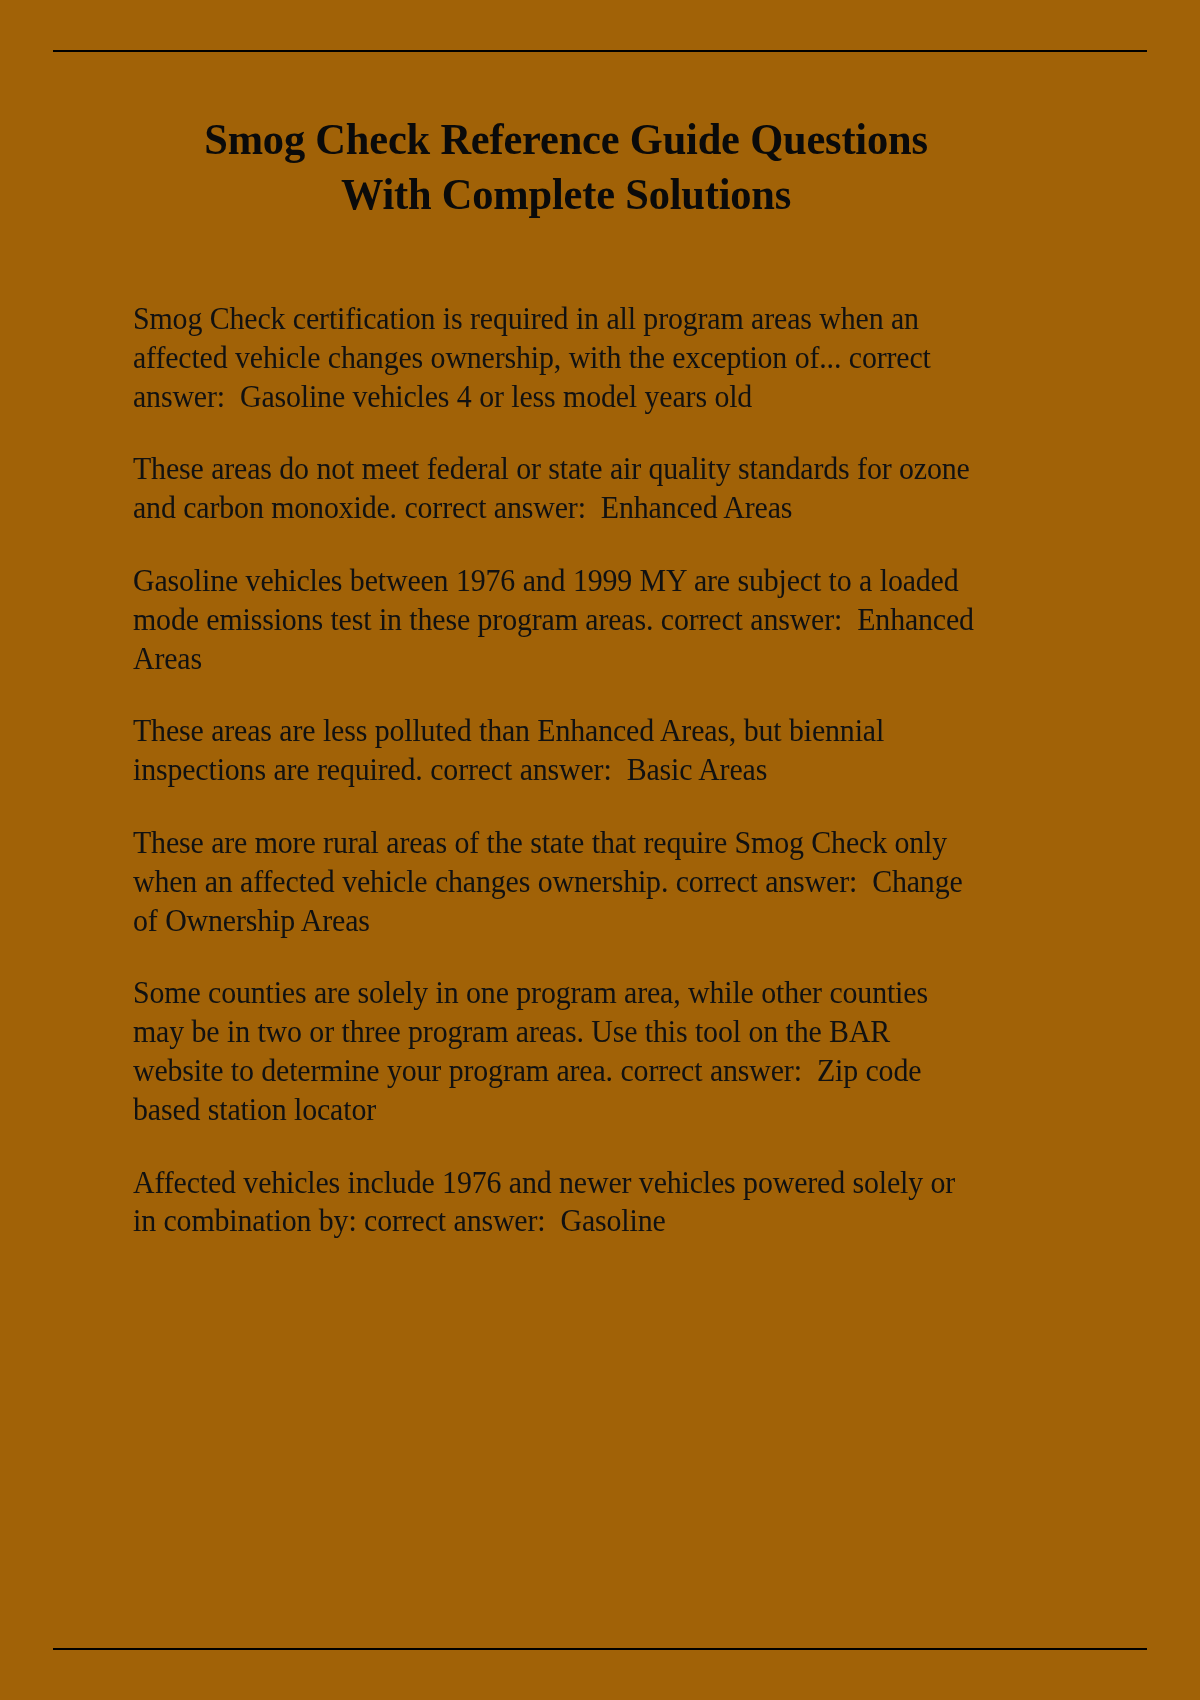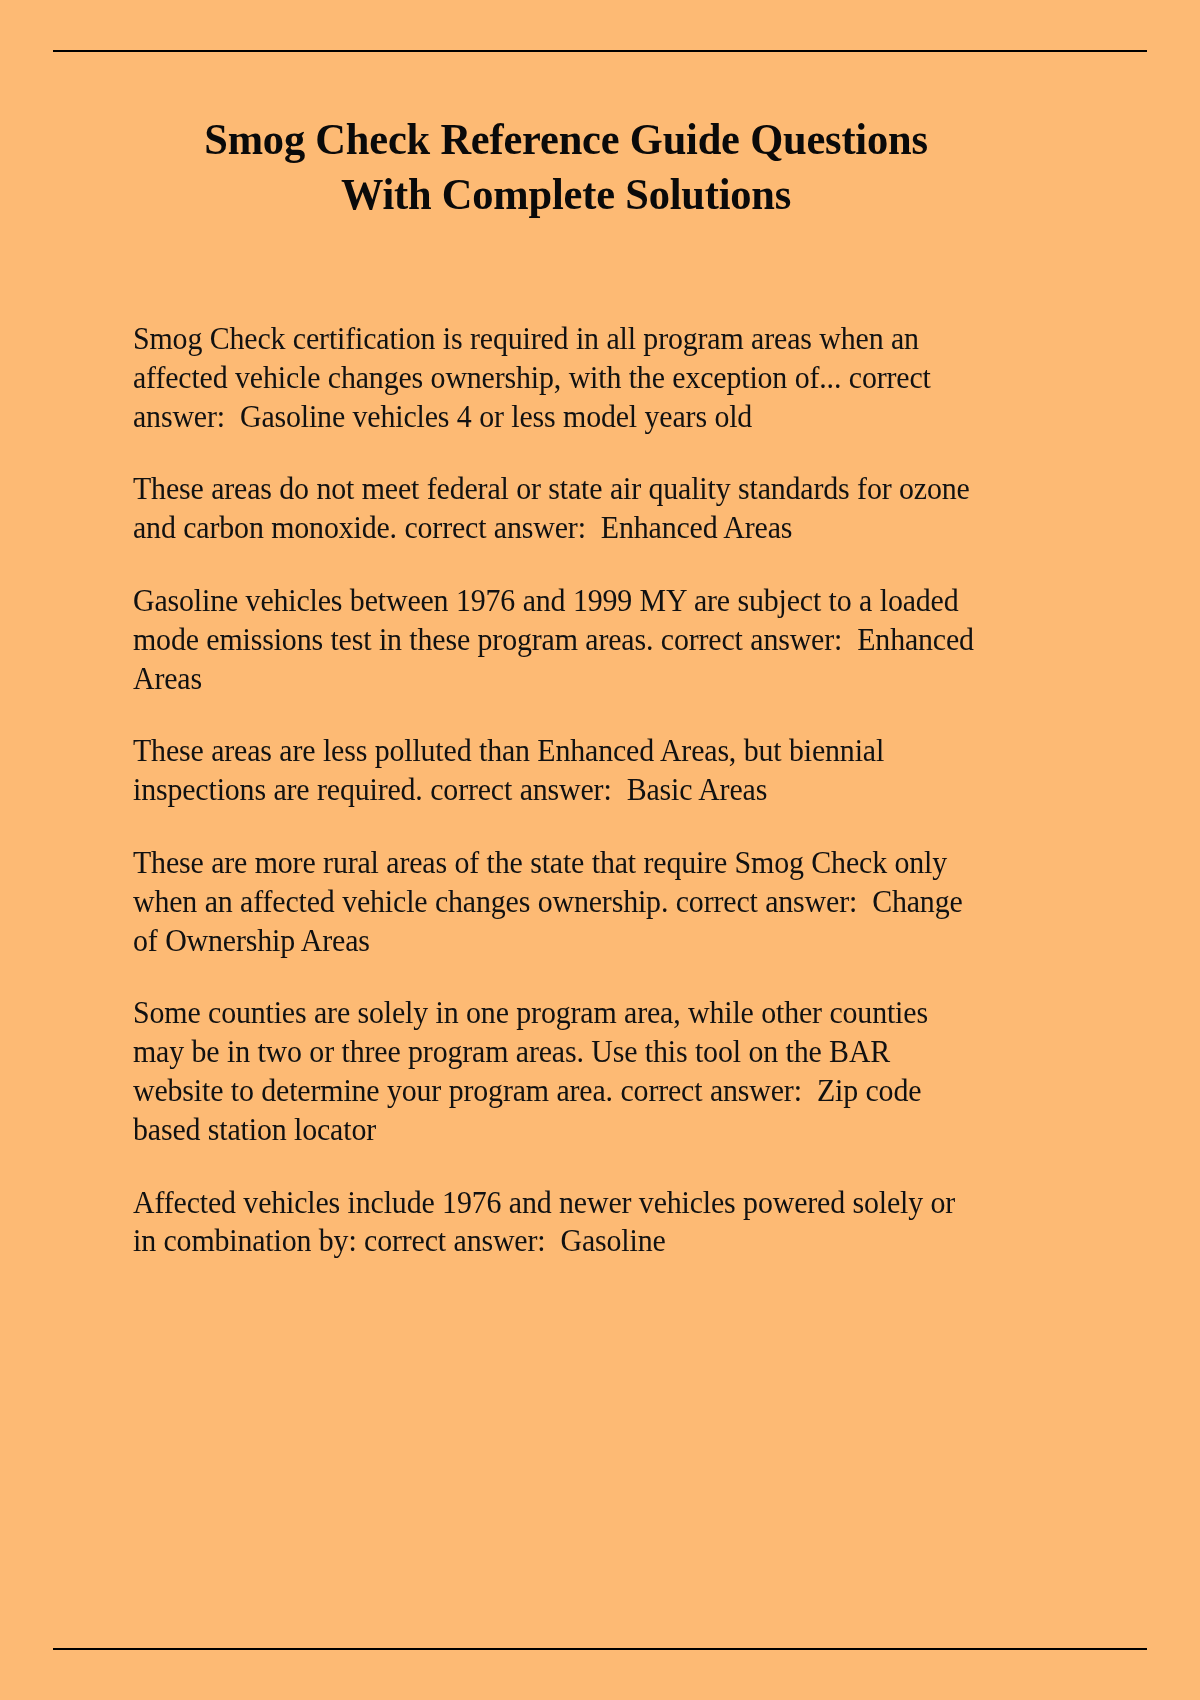--- a/index.html
+++ b/index.html
@@ -13,21 +13,21 @@
     position: relative;
     overflow: hidden;
     font-family: "Liberation Serif", "DejaVu Serif", serif;
     color: #000000;
     -webkit-font-smoothing: antialiased;
   }
 
   .page {
     position: absolute;
     inset: 0;
-    background: #fdba74;
+    background: #a16207;
   }
 
   
   .rule {
     position: absolute;
     left: 53px;
     width: 1094px;
     height: 2px;
     background: #000000;
   }
@@ -52,21 +52,21 @@
     color: #0a0a0a;
     transform: scaleX(0.965);
     transform-origin: center top;
   }
   .doc-title .title-line {
     display: block;
     white-space: nowrap;
   }
 
   .body-block {
-    margin-top: 98px;
+    margin-top: 78px;
   }
 
   .qa-paragraph {
     font-size: 30.5px;
     line-height: 38.8px;
     margin: 0 0 34px 0;
     text-align: left;
     color: #111111;
     letter-spacing: -0.15px;
     word-spacing: 0.2px;

